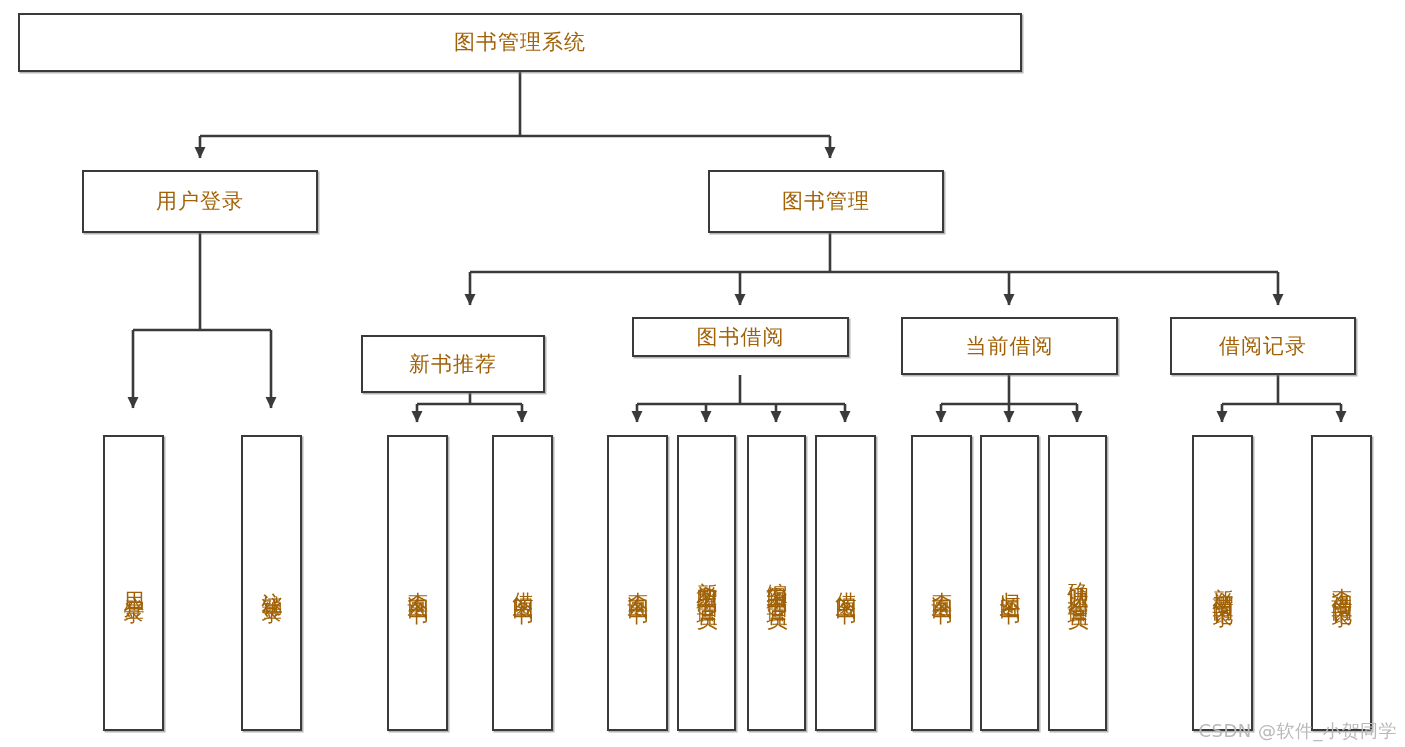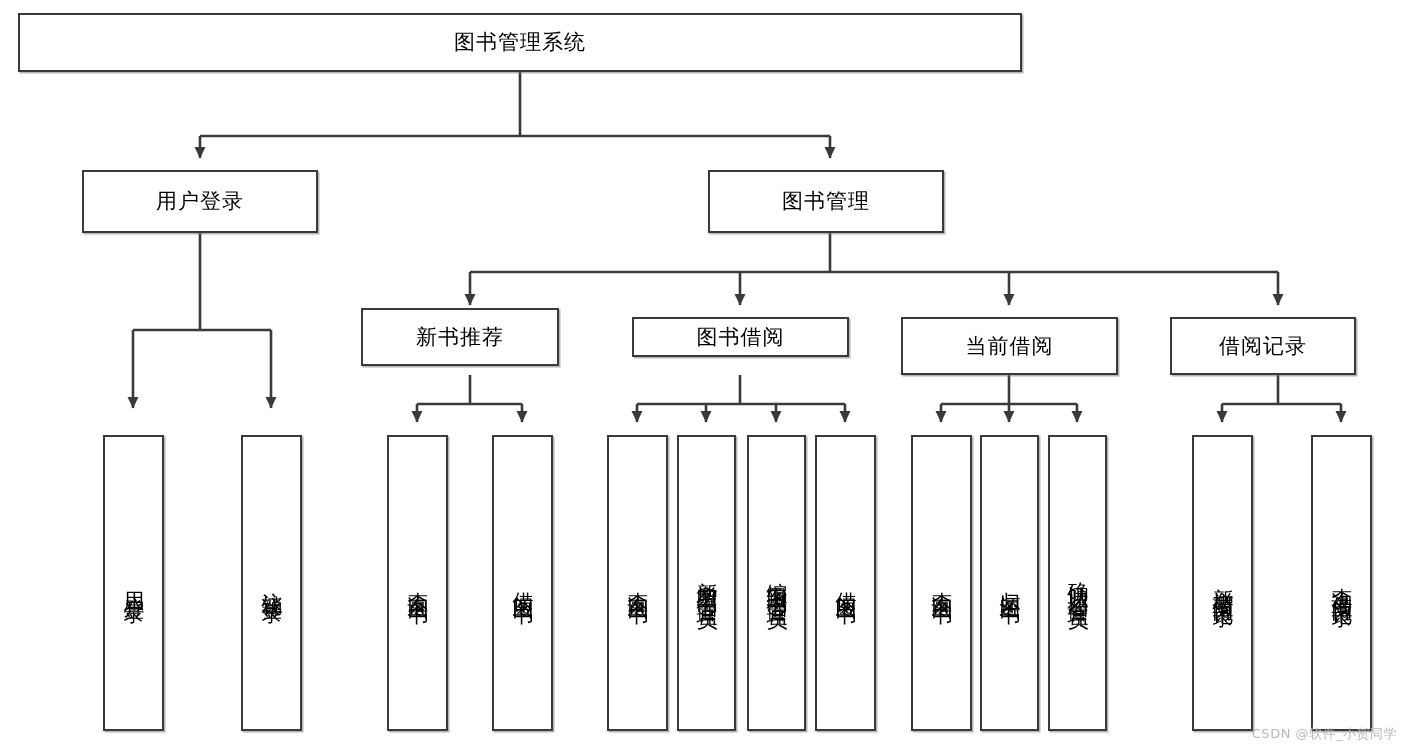--- a/index.html
+++ b/index.html
@@ -31,21 +31,21 @@
     box-shadow:1.5px 1.5px 0 0 rgba(120,120,120,.55);
     display:flex;
     align-items:center;
     justify-content:center;
     z-index:2;
   }
   .node .label{
     font-size:21px;
     line-height:1.15;
     letter-spacing:1px;
-    color:#000000;
+    color:#a16207;
     white-space:nowrap;
   }
   
   .node.horiz .label{ writing-mode:horizontal-tb; }
   
   .node.vert{
     align-items:center;
     justify-content:center;
     padding:6px 0;
   }
@@ -56,21 +56,21 @@
     letter-spacing:4px;
     line-height:1;
     white-space:nowrap;
     text-align:center;
   }
   
   #watermark{
     position:absolute;
     right:8px;
     bottom:4px;
-    font-size:13px;
+    font-size:18px;
     color:#b9b9b9;
     letter-spacing:.5px;
     z-index:3;
     white-space:nowrap;
     user-select:none;
     text-align:right;
   }
 </style>
 </head>
 <body>
@@ -138,21 +138,21 @@
   </div>
 
   <div class="node horiz" style="left:82px; top:170px; width:236px; height:63px;">
     <span class="label">用户登录</span>
   </div>
 
   <div class="node horiz" style="left:708px; top:170px; width:236px; height:63px;">
     <span class="label">图书管理</span>
   </div>
 
-  <div class="node horiz" style="left:361px; top:308px; width:198px; height:58px;">
+  <div class="node horiz" style="left:361px; top:335px; width:184px; height:58px;">
     <span class="label">新书推荐</span>
   </div>
 
   <div class="node horiz" style="left:632px; top:317px; width:217px; height:40px;">
     <span class="label">图书借阅</span>
   </div>
 
   <div class="node horiz" style="left:901px; top:317px; width:217px; height:58px;">
     <span class="label">当前借阅</span>
   </div>

